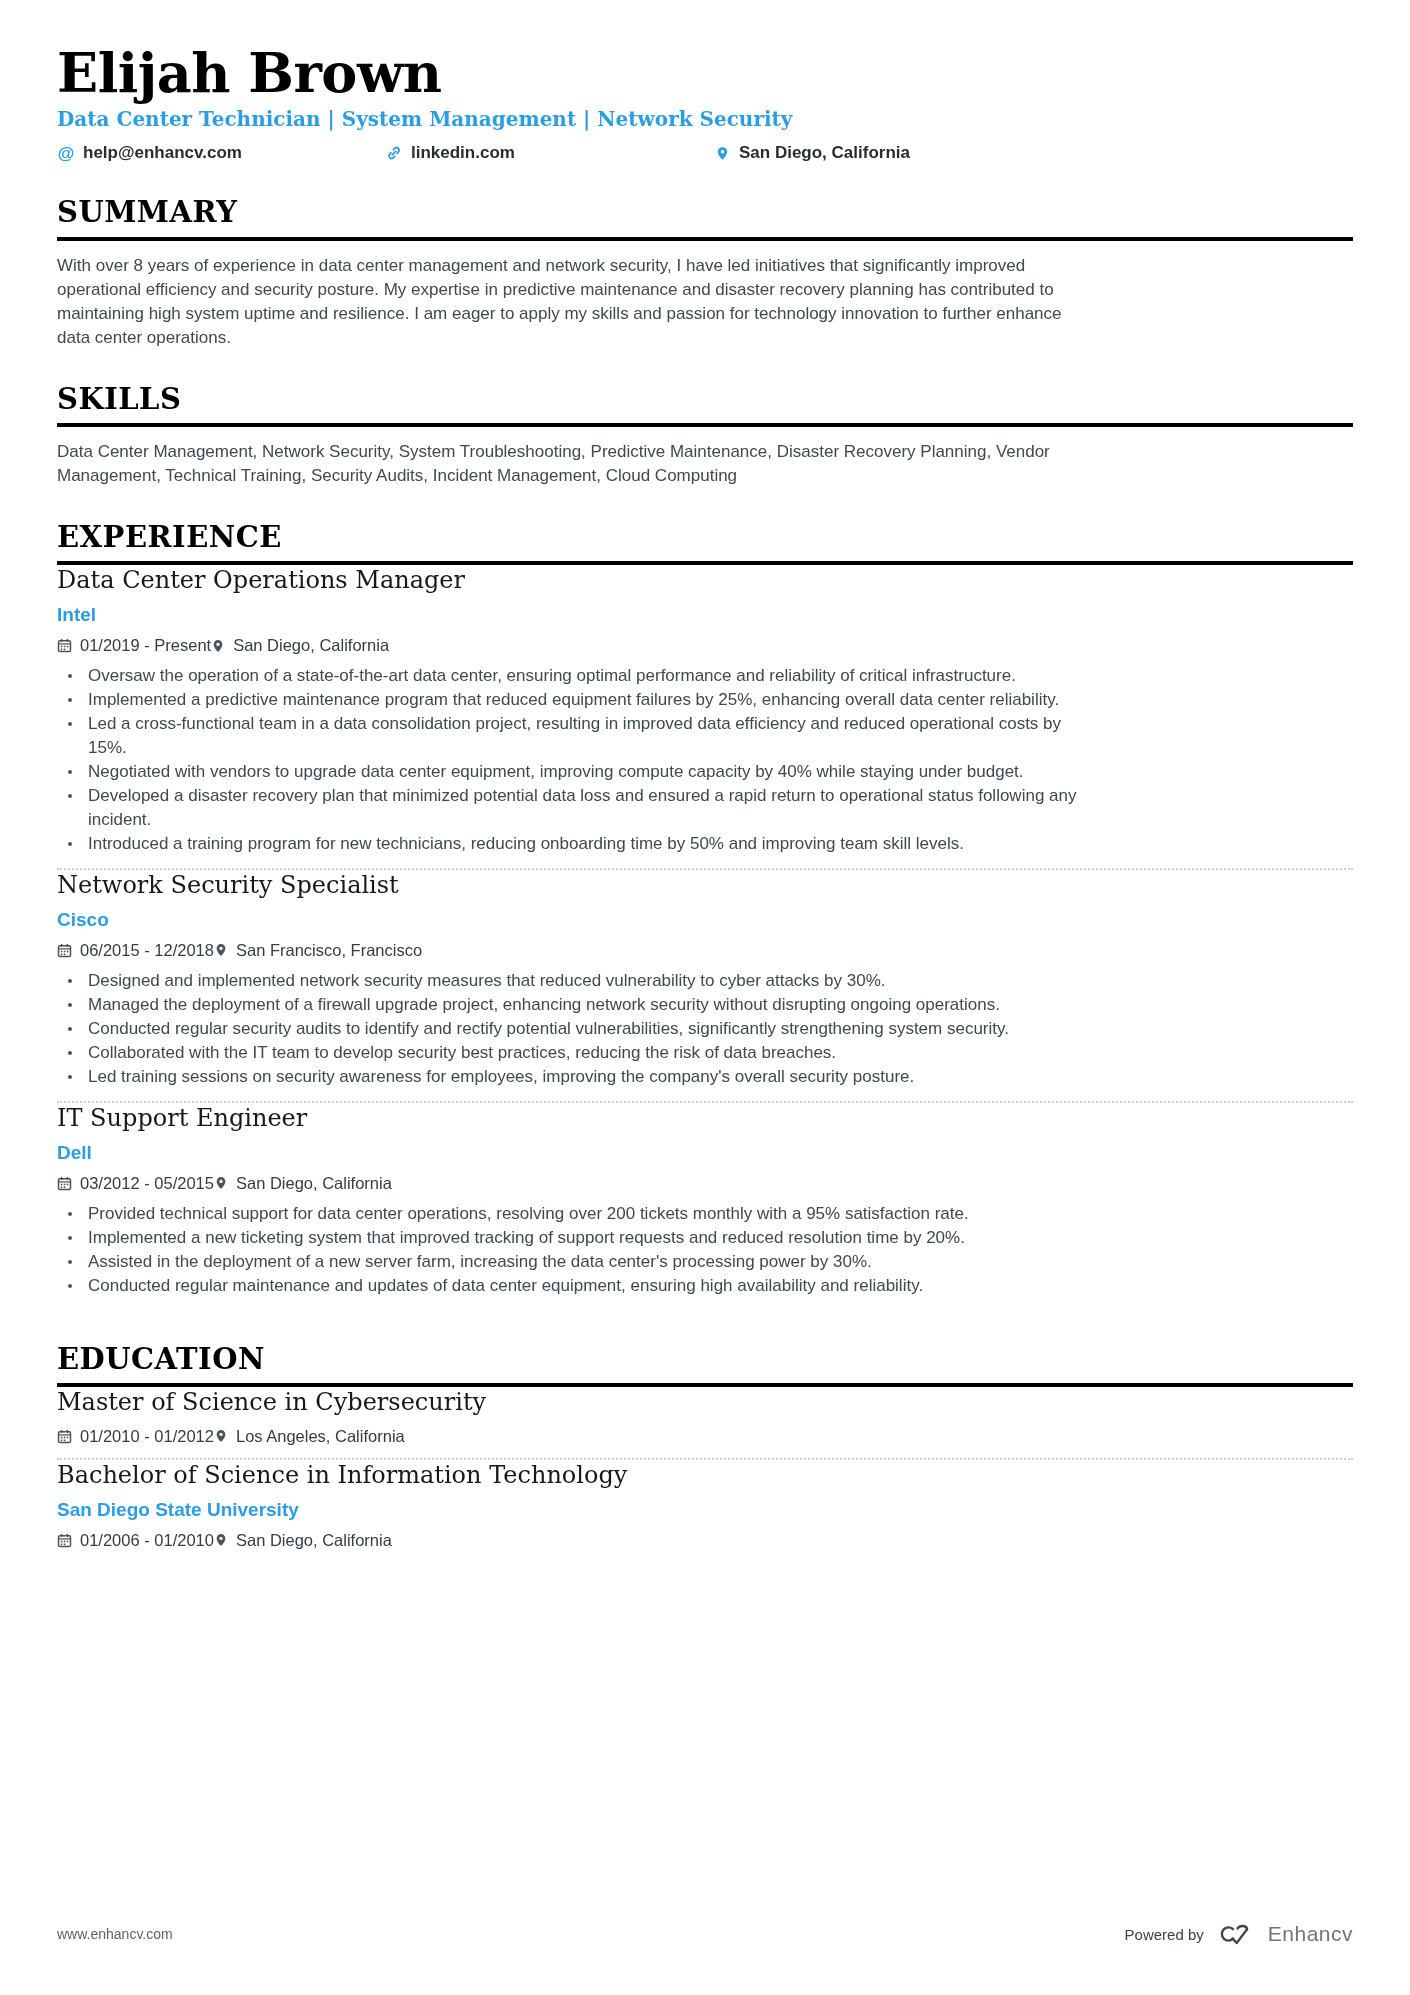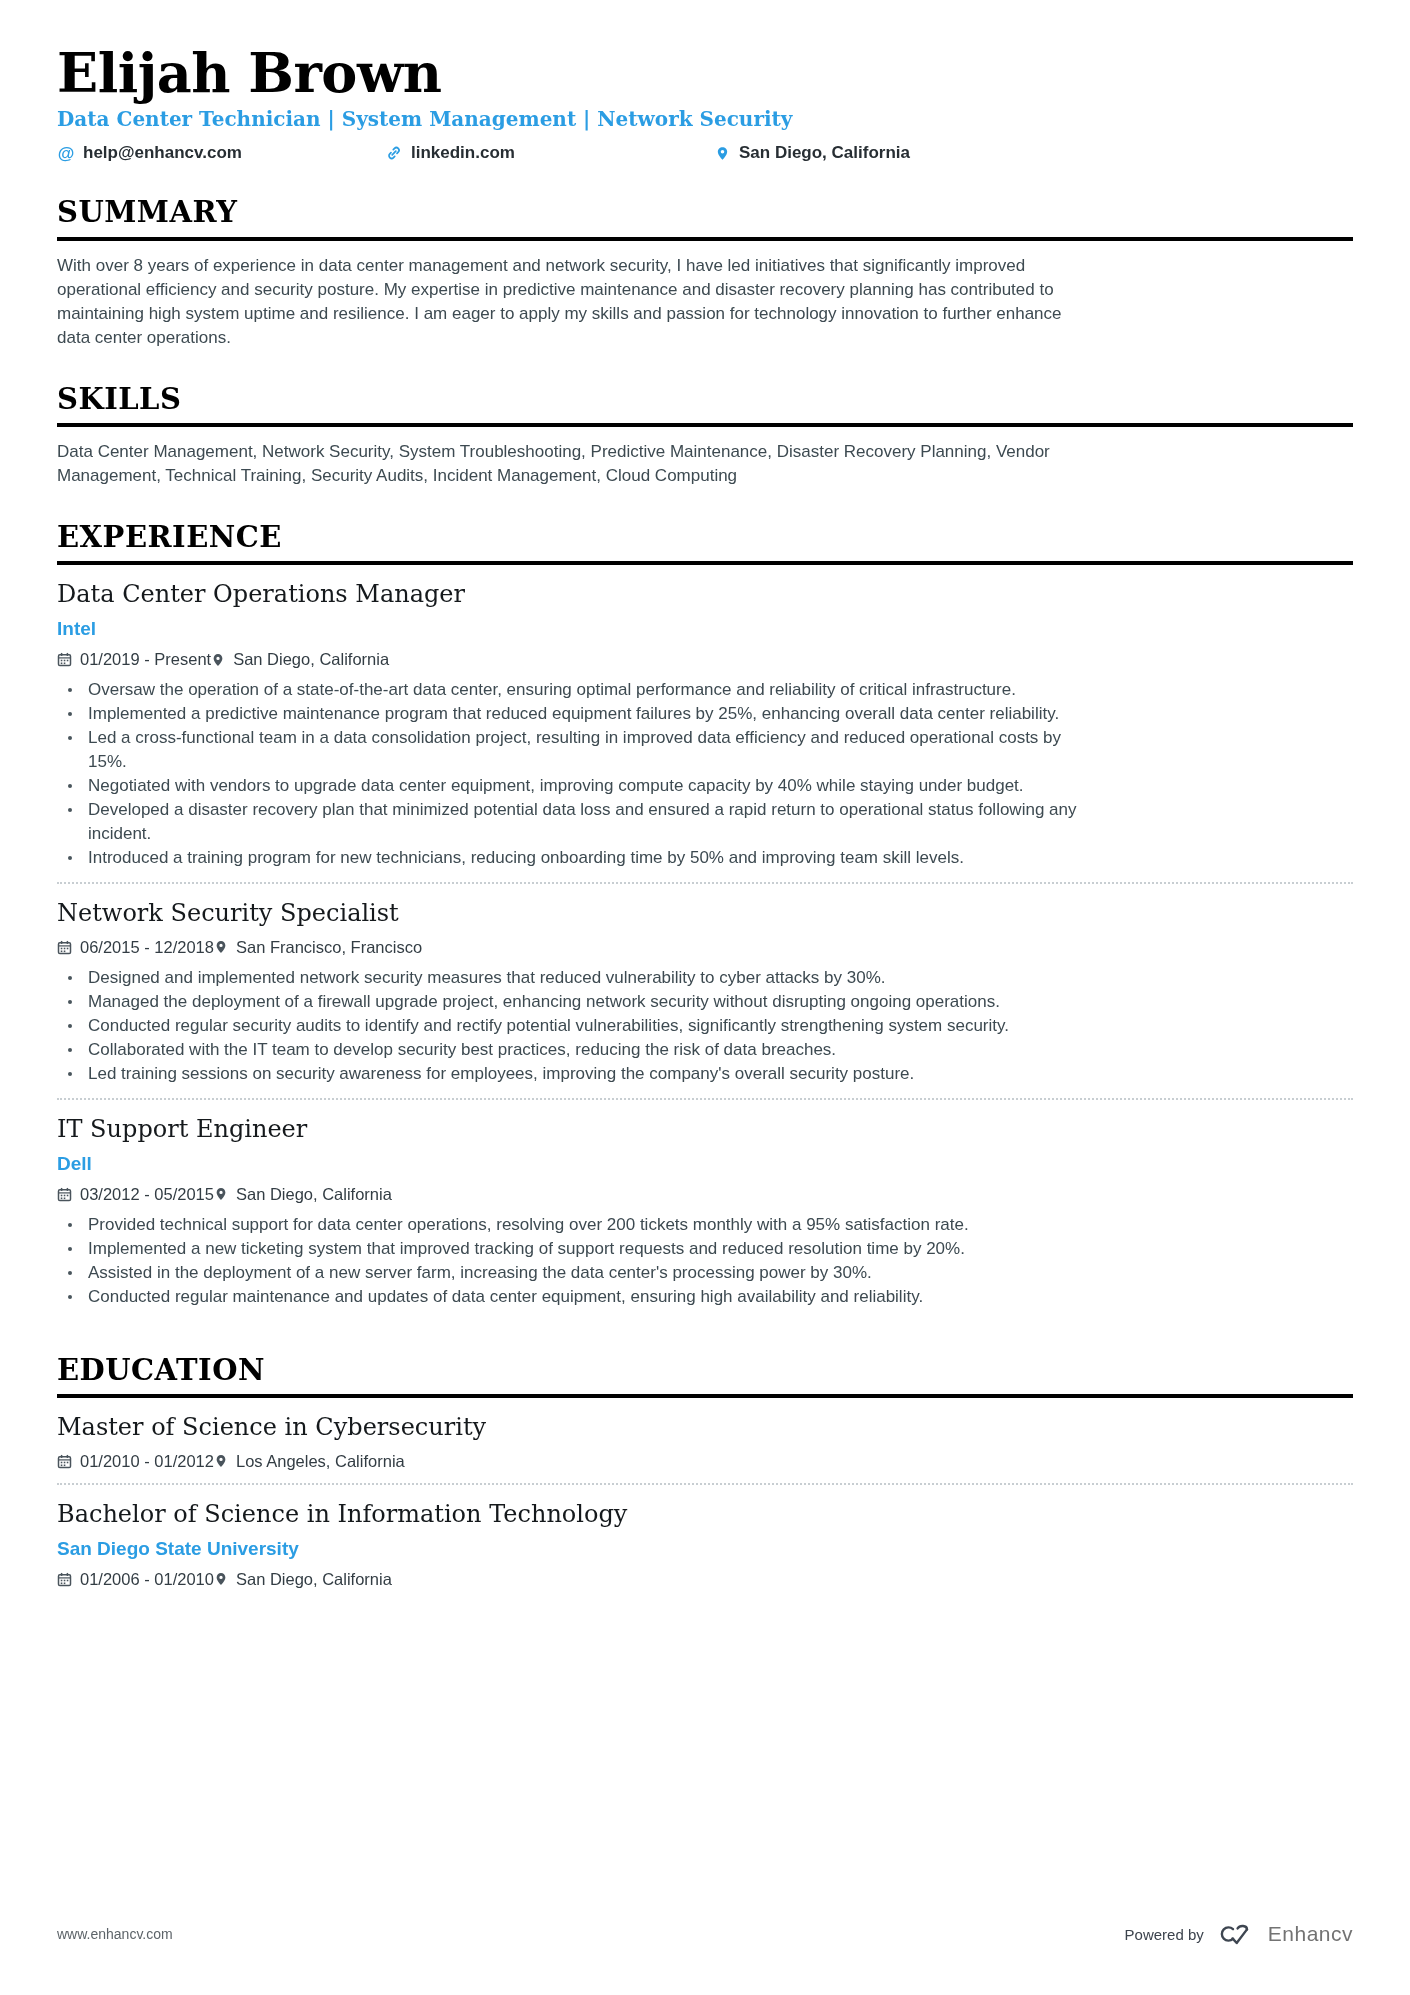--- a/index.html
+++ b/index.html
@@ -25,21 +25,21 @@
 
   
   section{margin-top:33px;}
   .sec-h{font-family:"DejaVu Serif","Liberation Serif",serif;font-weight:700;
         font-size:29px;line-height:1.15;color:#000;margin:0;letter-spacing:0.5px;}
   .sec-rule{height:4px;background:#000;margin-top:7px;}
   .body-text{font-size:17px;line-height:24px;color:var(--body);
         margin:13px 0 0 0;max-width:1010px;}
 
   
-  .entry{padding:15px 0 12px 0;}
+  .entry{padding:1px 0 12px 0;}
   .entry-title{font-family:"DejaVu Serif","Liberation Serif",serif;font-weight:400;
         font-size:24px;line-height:1.2;color:#15191c;margin:0;}
   .company{font-weight:700;font-size:19px;color:var(--accent);margin-top:9px;}
   .meta-row{display:flex;align-items:center;margin-top:10px;
         font-size:16.5px;color:#333d44;}
   .meta{display:flex;align-items:center;gap:8px;}
   .micon{color:var(--meta-icon);display:inline-flex;align-items:center;}
   .bullets{margin:9px 0 0 0;padding:0;list-style:none;max-width:1045px;}
   .bullets li{position:relative;padding-left:31px;font-size:17px;line-height:24px;
         color:var(--body);}
@@ -144,20 +144,21 @@
         <li>Negotiated with vendors to upgrade data center equipment, improving compute capacity by 40% while staying under budget.</li>
         <li>Developed a disaster recovery plan that minimized potential data loss and ensured a rapid return to operational status following any incident.</li>
         <li>Introduced a training program for new technicians, reducing onboarding time by 50% and improving team skill levels.</li>
       </ul>
     </article>
 
     <div class="dotted-div"></div>
 
     <article class="entry">
       <h3 class="entry-title">Network Security Specialist</h3>
+      <div class="company">Cisco</div>
       <div class="meta-row">
         <span class="meta">
           <span class="micon">
             <svg viewBox="0 0 16 16" width="15" height="15" fill="none" stroke="currentColor">
               <rect x="1.6" y="3" width="12.8" height="11.4" rx="1.4" stroke-width="1.6"></rect>
               <line x1="4.9" y1="1" x2="4.9" y2="4.2" stroke-width="1.6"></line>
               <line x1="11.1" y1="1" x2="11.1" y2="4.2" stroke-width="1.6"></line>
               <line x1="1.6" y1="6.3" x2="14.4" y2="6.3" stroke-width="1.3"></line>
               <g fill="currentColor" stroke="none">
                 <rect x="4" y="8.2" width="1.7" height="1.7"></rect>

